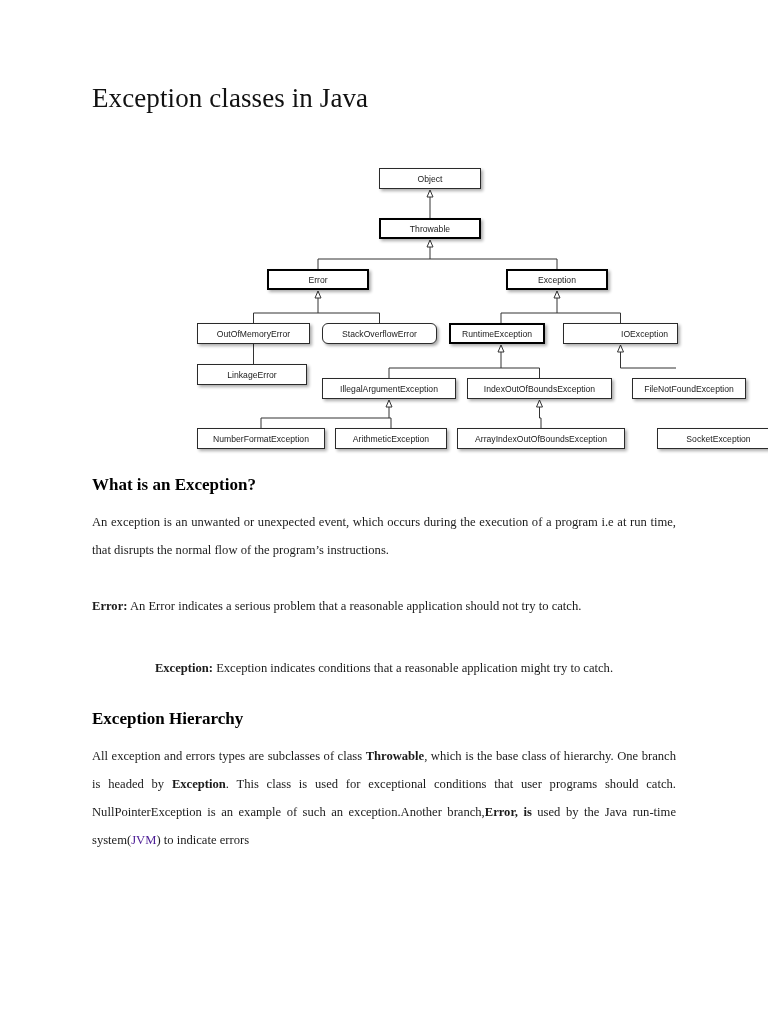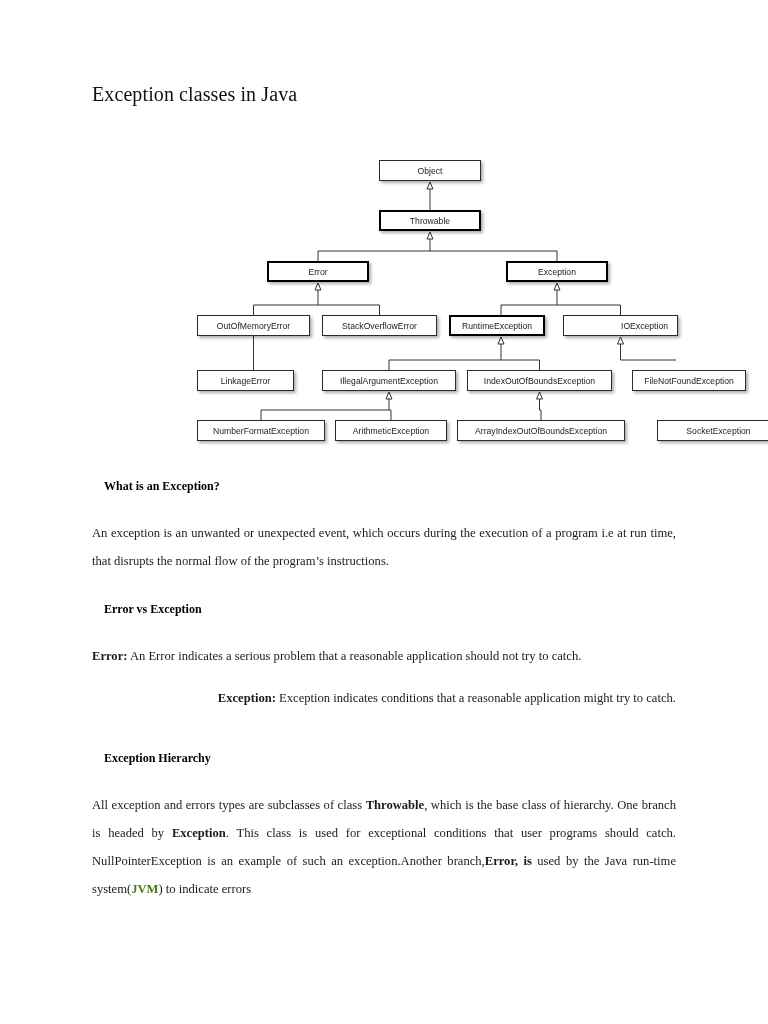--- a/index.html
+++ b/index.html
@@ -24,21 +24,21 @@
   }
   .content {
     position: absolute;
     left: 92px;
     top: 82px;
     width: 584px;
   }
   h1.doc-title {
     font-family: "Liberation Serif", serif;
     font-weight: normal;
-    font-size: 20px;
+    font-size: 27px;
     line-height: 1.2;
     margin: 0 0 0 0;
     letter-spacing: 0.1px;
     color: #111;
   }
 
   
   .diagram-wrap {
     position: relative;
     width: 584px;
@@ -74,36 +74,36 @@
     letter-spacing: 0.02px;
   }
   .node.bold {
     border: 2px solid #000000;
   }
 
   
   .sec-head {
     font-family: "Liberation Serif", serif;
     font-weight: bold;
-    font-size: 12px;
-    margin: 12px;
+    font-size: 17px;
+    margin: 0;
     padding: 0;
   }
   p.body {
     font-family: "Liberation Serif", serif;
     font-size: 12.6px;
     line-height: 2.22;
     text-align: justify;
     margin: 0;
     padding: 0;
     color: #1b1b1b;
   }
-  p.body.nojust { text-align: right; }
+  p.body.nojust { text-align: center; margin-top: 20px; }
   .b { font-weight: bold; }
-  .jvm { color: #4d7c0f; font-weight: bold; }
+  .jvm { color: #4c1d95; }
   .gap-sm { height: 14px; }
   .gap-md { height: 19px; }
   .gap-lg { height: 26px; }
 </style>
 </head>
 <body>
 
 <div class="page">
   <div class="content">
 
@@ -159,30 +159,30 @@
           </div>
           <div class="node bold" style="left: 175px; top: 113px; width: 102px;">
             <span>Error</span>
           </div>
           <div class="node bold" style="left: 414px; top: 113px; width: 102px;">
             <span>Exception</span>
           </div>
           <div class="node" style="left: 105px; top: 167px; width: 113px;">
             <span>OutOfMemoryError</span>
           </div>
-          <div class="node" style="left: 230px; top: 167px; width: 115px;">
+          <div class="node" style="left: 230px; top: 167px; width: 115px; border-radius: 6px;">
             <span>StackOverflowError</span>
           </div>
           <div class="node bold" style="left: 357px; top: 167px; width: 96px;">
             <span>RuntimeException</span>
           </div>
           <div class="node" style="left: 471px; top: 167px; width: 115px; padding-left: 48px;">
             <span>IOException</span>
           </div>
-          <div class="node" style="left: 105px; top: 222px; width: 97px;">
+          <div class="node" style="left: 105px; top: 208px; width: 110px;">
             <span>LinkageError</span>
           </div>
           <div class="node" style="left: 230px; top: 222px; width: 134px;">
             <span>IllegalArgumentException</span>
           </div>
           <div class="node" style="left: 375px; top: 222px; width: 145px;">
             <span>IndexOutOfBoundsException</span>
           </div>
           <div class="node" style="left: 540px; top: 222px; width: 114px;">
             <span>FileNotFoundException</span>
@@ -203,21 +203,20 @@
     </div>
 
     <div class="gap-md"></div>
 
     <div class="sec-head">What is an Exception?</div>
     <div class="gap-sm"></div>
     <p class="body">An exception is an unwanted or unexpected event, which occurs during the execution of a program i.e at run time, that disrupts the normal flow of the program’s instructions.</p>
 
     <div class="gap-sm"></div>
 
-    <div class="sec-head">Error vs Exception</div>
     <div class="gap-sm"></div>
     <p class="body"><span class="b">Error:</span><span> An Error indicates a serious problem that a reasonable application should not try to catch.</span></p>
 
     <div class="gap-sm"></div>
 
     <p class="body nojust"><span class="b">Exception:</span><span> Exception indicates conditions that a reasonable application might try to catch.</span></p>
 
     <div class="gap-lg"></div>
 
     <div class="sec-head">Exception Hierarchy</div>

